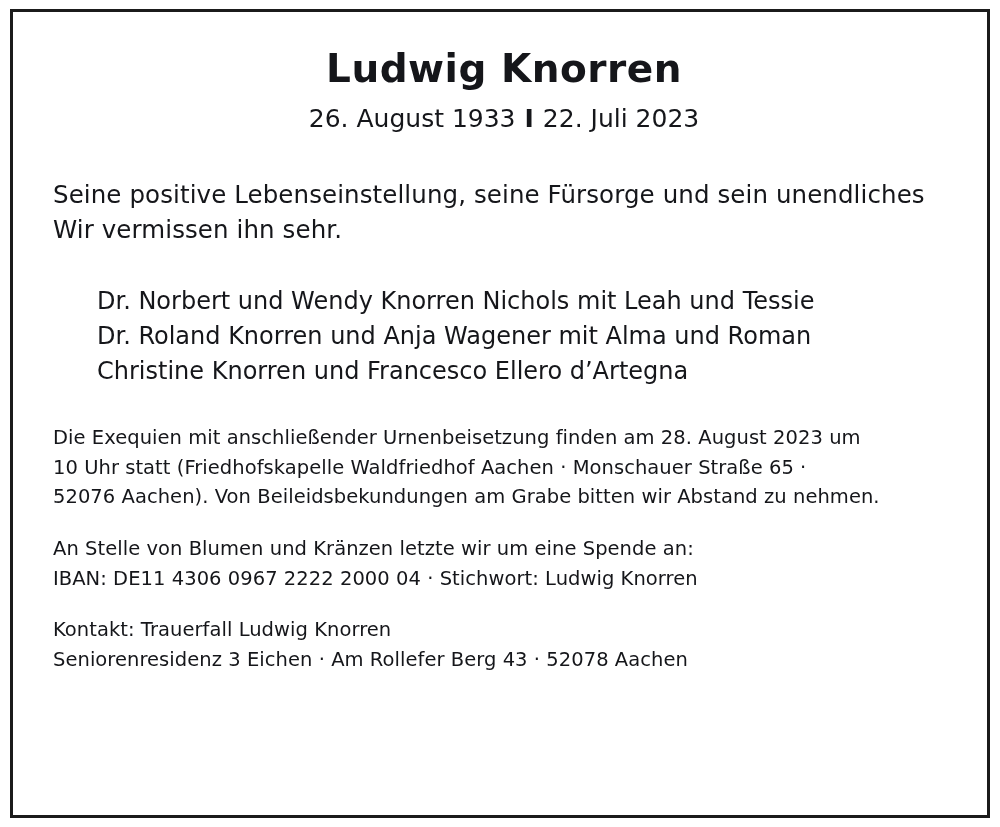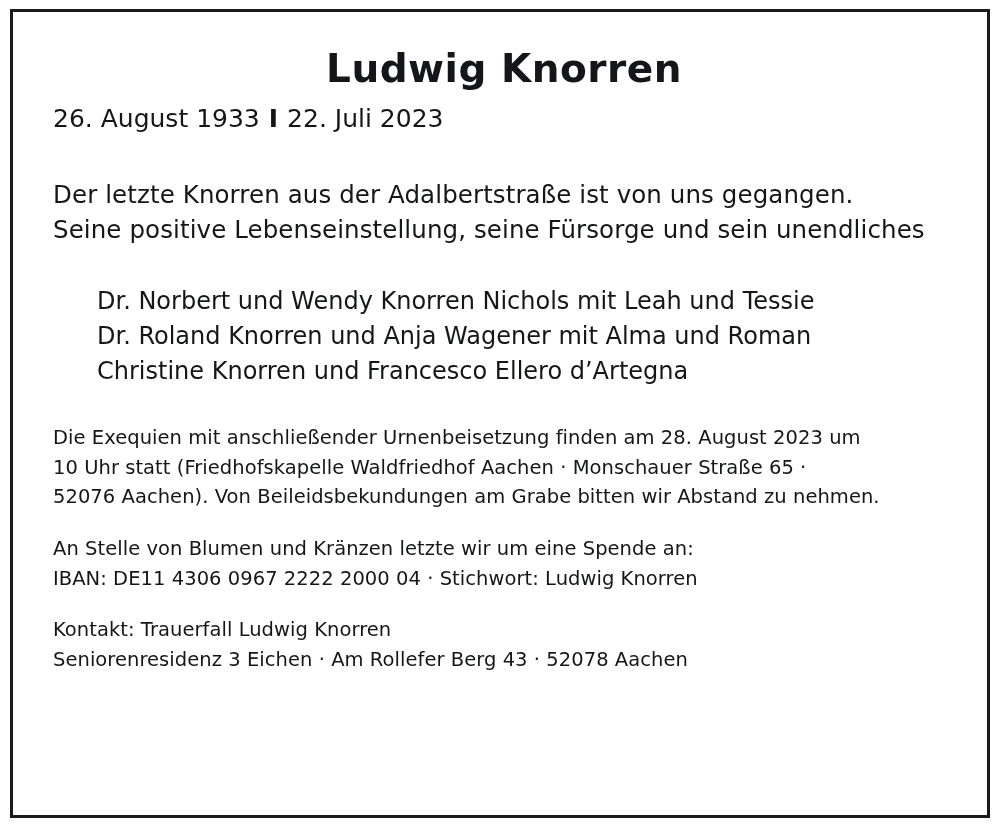--- a/index.html
+++ b/index.html
@@ -31,21 +31,21 @@
   }
   .name {
     text-align: center;
     font-size: 39px;
     font-weight: bold;
     letter-spacing: 0.5px;
     line-height: 1.1;
     margin: 0 0 14px 0;
   }
   .dates {
-    text-align: left;
+    text-align: center;
     font-size: 25px;
     line-height: 1.1;
     margin: 0 0 46px 0;
     font-weight: 400;
   }
   .dates .sep {
     display: inline-block;
     padding: 0 9px;
     font-weight: 600;
   }
@@ -79,22 +79,22 @@
   <div class="notice">
     <div class="inner">
 
       <h1 class="name">Ludwig Knorren</h1>
 
       <div class="dates">
         <span>26. August 1933</span><span class="sep">I</span><span>22. Juli 2023</span>
       </div>
 
       <div class="lead">
-        <div>Der letzte Knorren aus der Adalbertstraße ist von uns gegangen.</div>
         <div>Seine positive Lebenseinstellung, seine Fürsorge und sein unendliches</div>
+        <div>Wir vermissen ihn sehr.</div>
       </div>
 
       <div class="family">
         <div>Dr. Norbert und Wendy Knorren Nichols mit Leah und Tessie</div>
         <div>Dr. Roland Knorren und Anja Wagener mit Alma und Roman</div>
         <div>Christine Knorren und Francesco Ellero d’Artegna</div>
       </div>
 
       <div class="block">
         <div>Die Exequien mit anschließender Urnenbeisetzung finden am 28. August 2023 um</div>

